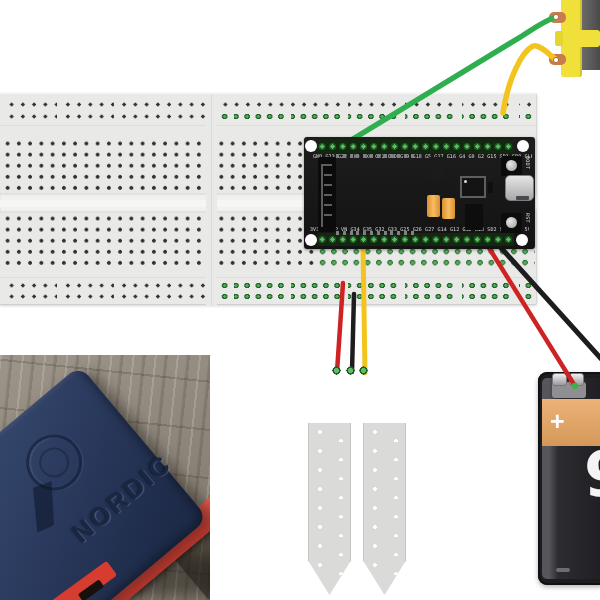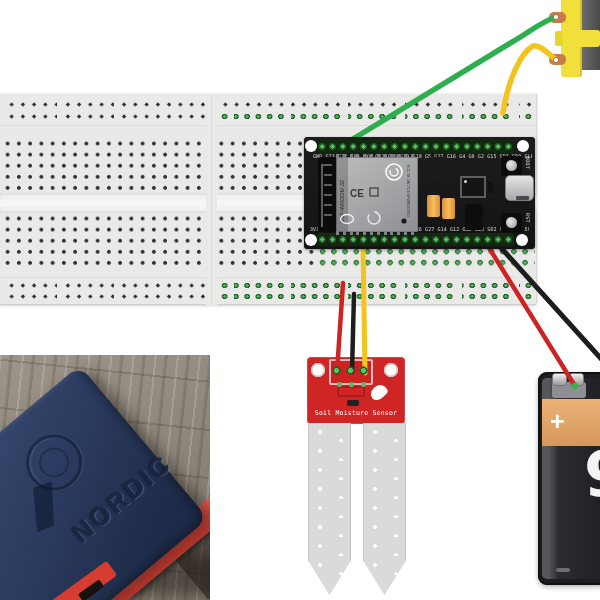--- a/index.html
+++ b/index.html
@@ -173,32 +173,20 @@
     <div class="bat-dash"></div>
   </div>
 
   <div class="motor-body"></div>
   <div class="motor-cap"></div>
   <div class="motor-tab"></div>
   <div class="motor-nub"></div>
   <div class="motor-pad" style="top:12px"></div>
   <div class="motor-pad" style="top:54px"></div>
 
-  <div class="sensor-board">
-    <div class="sensor-hole" style="left:4px"></div>
-    <div class="sensor-hole" style="left:77px"></div>
-    <div class="sensor-conn"></div>
-    <div class="sensor-conn2"></div>
-    <div class="sensor-pin-sm" style="left:30px"></div>
-    <div class="sensor-pin-sm" style="left:42px"></div>
-    <div class="sensor-pin-sm" style="left:54px"></div>
-    <div class="sensor-chip"></div>
-    <div class="flame"></div>
-    <div class="sensor-label">Soil Moisture Sensor</div>
-  </div>
   <div class="prong" style="left:308px"></div>
   <div class="prong" style="left:363px"></div>
 
   <svg class="wires" width="600" height="600" viewBox="0 0 600 600" style="left:0;top:0">
     <path d="M556 17 C544 21 536 27 522 36 L348 142" fill="none" stroke-width="5.5" stroke-linecap="round" stroke="#2fae4f"></path>
     <path d="M556 60 C547 52 539 44 533 46 C521 52 508 80 503 113" fill="none" stroke-width="5.5" stroke-linecap="round" stroke="#f2c41d"></path>
     <path d="M494 240 L604 362" fill="none" stroke-width="5" stroke-linecap="round" stroke="#1d1d1d"></path>
     <path d="M486 243 L575 386" fill="none" stroke-width="4.5" stroke-linecap="round" stroke="#cd2323"></path>
     <circle cx="575" cy="386" r="3.2" fill="#3faf4c"></circle>
     <path d="M343 283 L337 372" fill="none" stroke-width="4.5" stroke-linecap="round" stroke="#cd2323"></path>
@@ -217,34 +205,20 @@
     <div class="esp-corner" style="left:212px;top:97px"></div>
     <div class="esp-labels" style="left:9px;top:16px">GND G23 G22 TX0 RX0 G21 GND G19 G18 G5 G17 G16 G4 G0 G2 G15 SD1 SD0 CLK</div>
     <div class="esp-labels" style="left:6px;top:89px">3V3 EN VP VN G34 G35 G32 G33 G25 G26 G27 G14 G12 GND G13 SD2 SD3 CMD 5V</div>
 
     <div class="antenna">
       <svg class="deco" width="18" height="75" viewBox="0 0 18 75" style="left:0;top:0">
         <path d="M4 70 V8 H14 M14 18 H6 M6 28 H14 M14 38 H6 M6 48 H14 M14 58 H6" fill="none" stroke="#5d5d5d" stroke-width="2"></path>
       </svg>
     </div>
 
-    <div class="module">
-      <svg class="deco" width="82" height="75" viewBox="0 0 82 75" style="left:0;top:0">
-        <rect x="0" y="0" width="12" height="75" fill="rgba(45,45,48,.28)"></rect>
-        <text x="-66" y="8" transform="rotate(-90)" font-size="5.5" fill="#2e2e30" font-family="Liberation Sans,sans-serif">ESP-WROOM-32</text>
-        <circle cx="58" cy="15" r="8" fill="none" stroke="#fafafa" stroke-width="1.6"></circle>
-        <circle cx="58" cy="15" r="4" fill="none" stroke="#fafafa" stroke-width="1.4" stroke-dasharray="14 6"></circle>
-        <text x="14" y="40" font-size="10" font-weight="bold" fill="#3c3c3e" font-family="Liberation Sans,sans-serif">CE</text>
-        <rect x="34" y="31" width="8" height="8" fill="none" stroke="#3c3c3e" stroke-width="1.2"></rect>
-        <text x="8" y="-71" transform="rotate(90)" font-size="3.6" fill="#3a3a3c" font-family="Liberation Sans,sans-serif">FCC ID: 2AC7Z-ESPWROOM32</text>
-        <ellipse cx="11" cy="62" rx="6.5" ry="4.5" fill="none" stroke="#ececec" stroke-width="1.4"></ellipse>
-        <circle cx="38" cy="61" r="6" fill="none" stroke="#ececec" stroke-width="1.4" stroke-dasharray="22 6"></circle>
-        <circle cx="68" cy="64" r="2.6" fill="#1a1a1a"></circle>
-      </svg>
-    </div>
     <div class="module-pads" style="top:17px"></div>
     <div class="module-pads" style="top:94px"></div>
 
     <div class="transistor" style="top:20px"></div>
     <div class="transistor" style="top:33px"></div>
     <div class="chip">
       <div class="chip-die"></div>
       <div class="chip-dot"></div>
     </div>
     <div class="smallcomp"></div>

